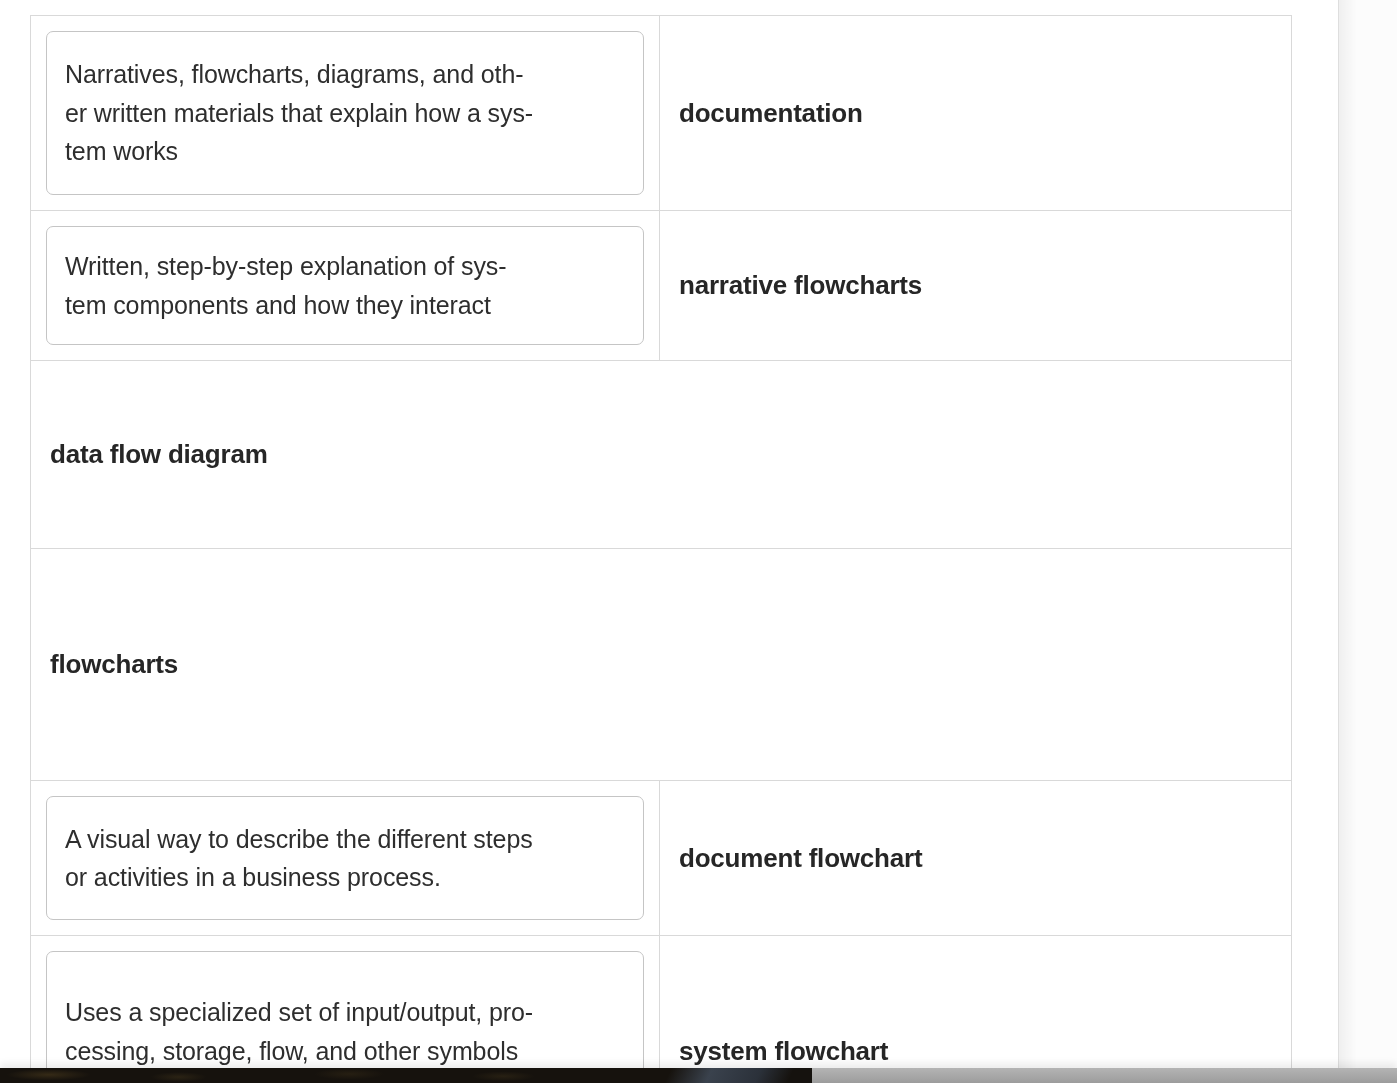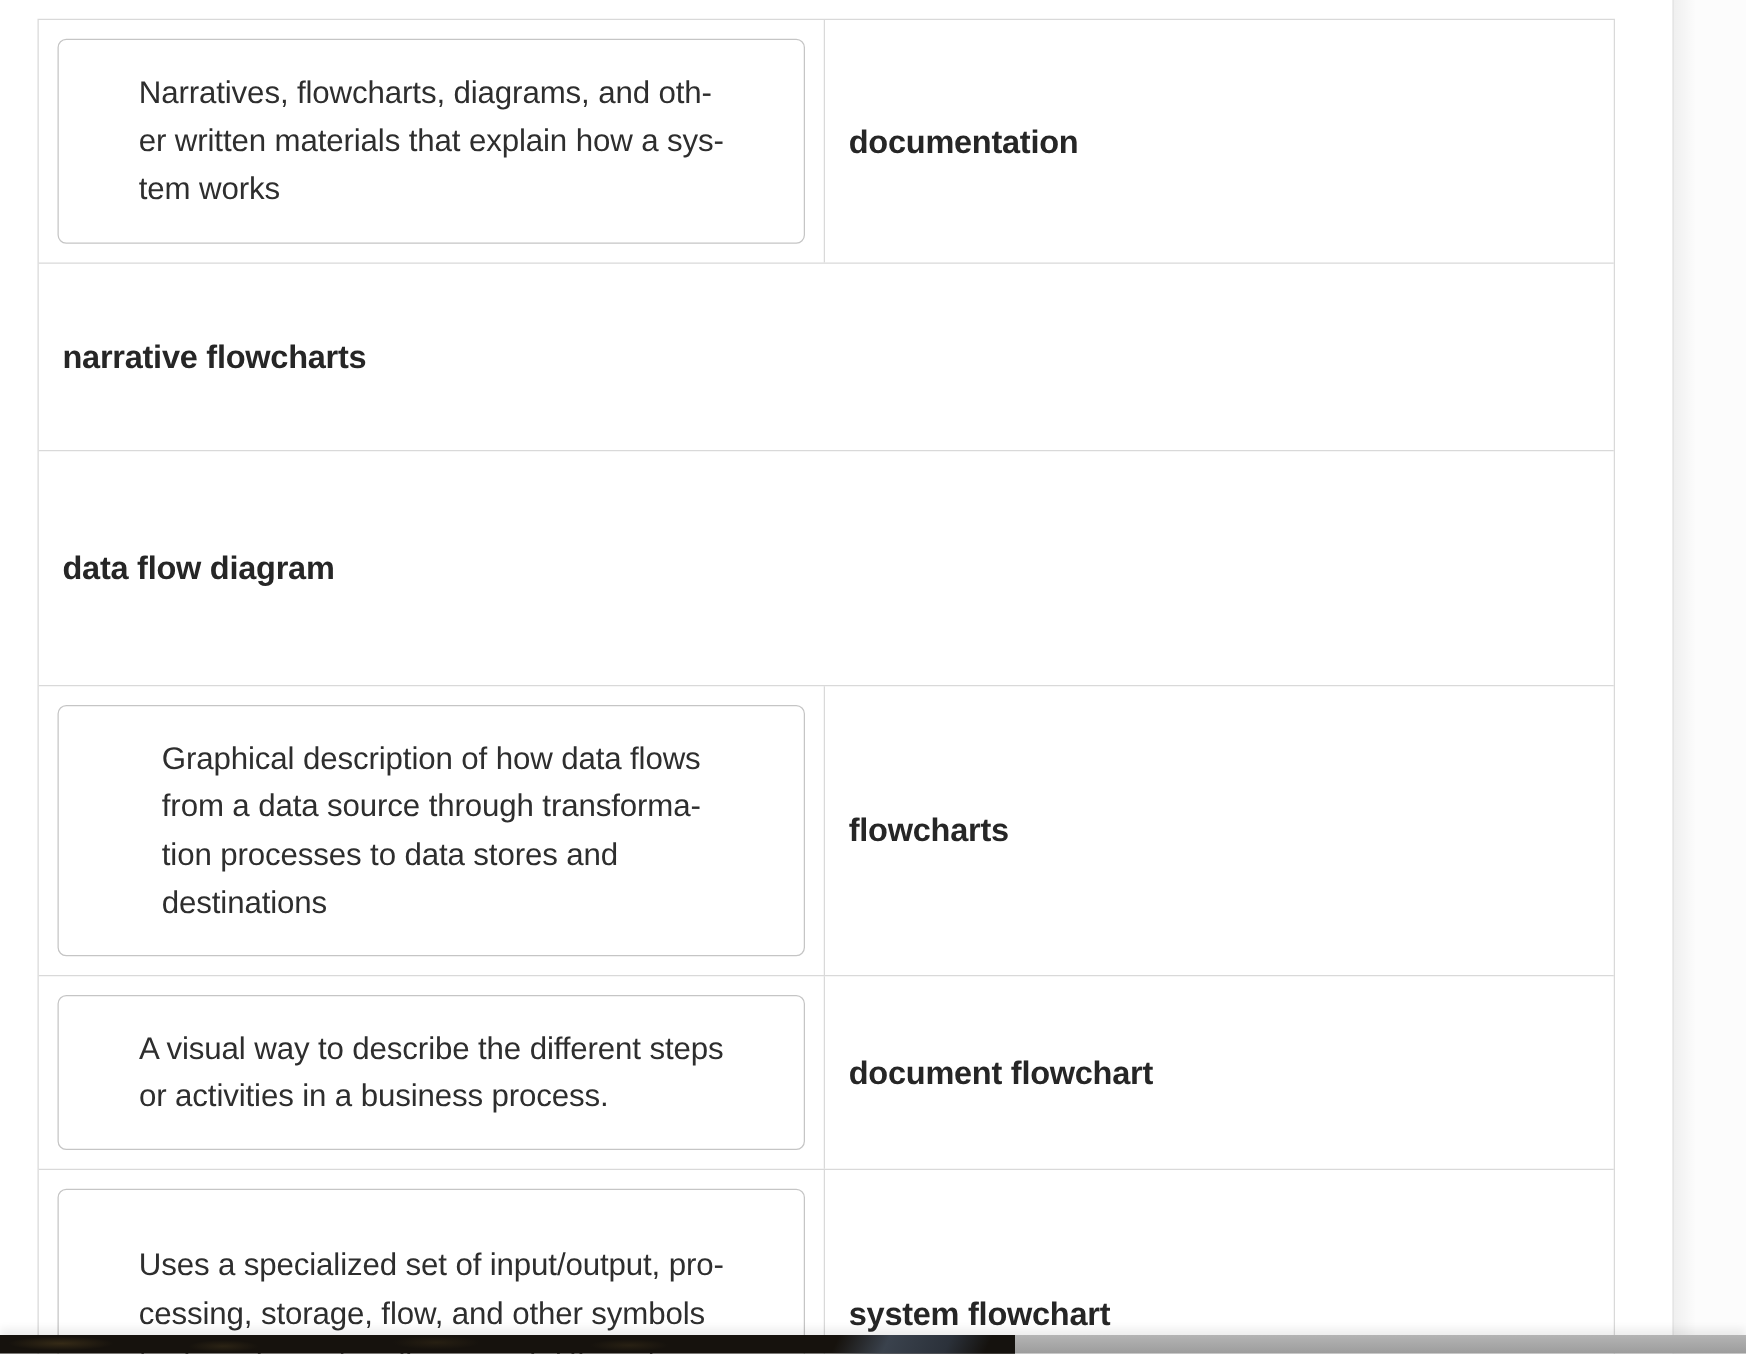--- a/index.html
+++ b/index.html
@@ -18,21 +18,21 @@
   }
   .mrow { display:flex; border-bottom:1px solid #d9d9d9; }
   .mrow:last-child { border-bottom:none; }
   .desc-cell { width:629px; border-right:1px solid #d9d9d9; position:relative; }
   .term-cell { flex:1; display:flex; align-items:center; padding-left:19px; }
 
   .card {
     margin:15px; height:calc(100% - 30px);
     border:1.5px solid #c5c5c5; border-radius:7px;
     background:#ffffff; padding:19px 18px;
-    display:flex; align-items:center; overflow:hidden;justify-content:center;
+    display:flex; align-items:center; overflow:hidden;
   }
   .card-text {
     font-size:25px; line-height:38.5px; color:#2e2e2e;
     letter-spacing:-0.1px; white-space:pre-line;
   }
   .term {
     font-size:26px; font-weight:700; color:#262626; letter-spacing:-0.2px;
   }
 
   
@@ -78,40 +78,38 @@
 er written materials that explain how a sys-
 tem works</div>
           </div>
         </div>
         <div class="term-cell">
           <div class="term">documentation</div>
         </div>
       </div>
 
       <div class="mrow" style="height:150px">
+        <div class="desc-cell">
+          <div class="card">
+            <div class="card-text">Written, step-by-step explanation of sys-
+tem components and how they interact</div>
+          </div>
+        </div>
         <div class="term-cell">
           <div class="term">narrative flowcharts</div>
         </div>
       </div>
 
       <div class="mrow" style="height:188px">
         <div class="term-cell">
           <div class="term">data flow diagram</div>
         </div>
       </div>
 
       <div class="mrow" style="height:232px">
-        <div class="desc-cell">
-          <div class="card">
-            <div class="card-text">Graphical description of how data flows
-from a data source through transforma-
-tion processes to data stores and
-destinations</div>
-          </div>
-        </div>
         <div class="term-cell">
           <div class="term">flowcharts</div>
         </div>
       </div>
 
       <div class="mrow" style="height:155px">
         <div class="desc-cell">
           <div class="card">
             <div class="card-text">A visual way to describe the different steps
 or activities in a business process.</div>

